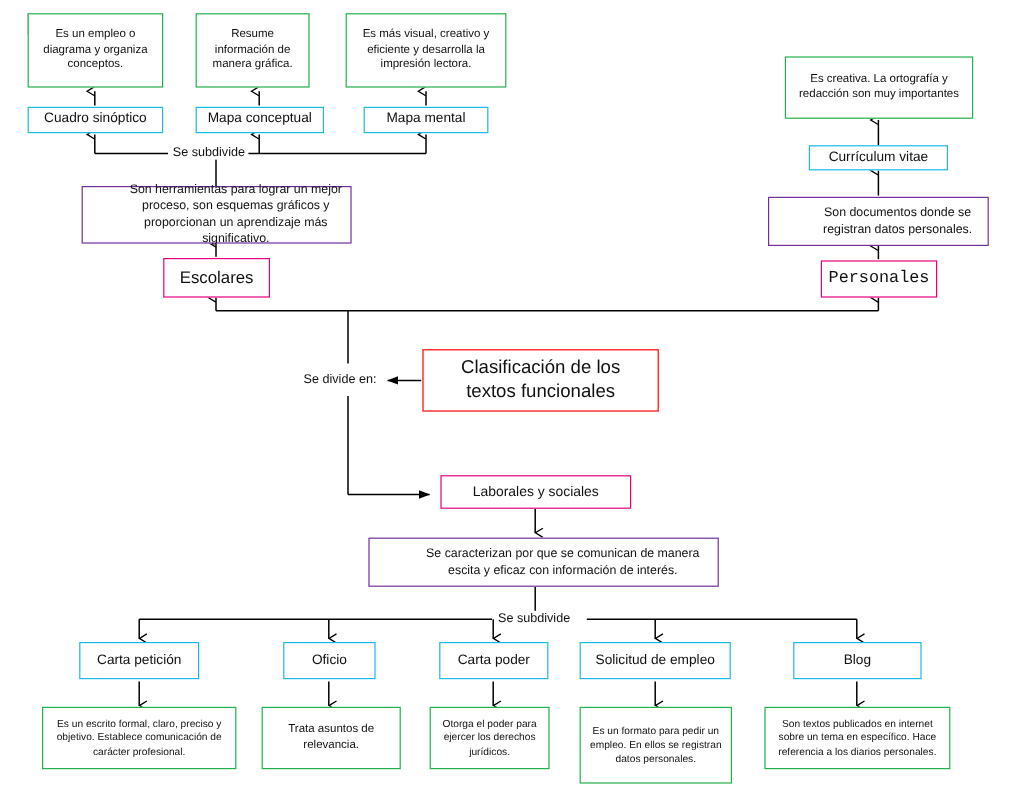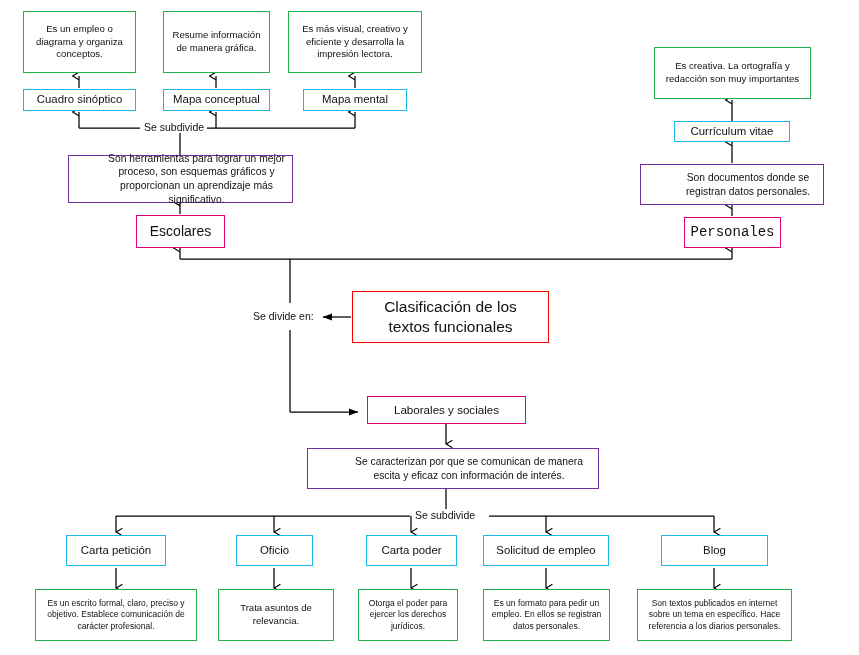--- a/index.html
+++ b/index.html
@@ -102,21 +102,21 @@
       <line x1="714" y1="568" x2="714" y2="588" marker-end="url(#arrDown)"></line>
     </g>
   </svg>
 
   <div class="magenta-nub" style="left:23px;top:11px;height:18px;"></div>
 
   <div class="node c-green t-desc" style="left:23px;top:11px;width:113px;height:62px;">
     <span>Es un empleo o diagrama y organiza conceptos.</span>
   </div>
 
-  <div class="node c-green t-desc" style="left:163px;top:11px;width:107px;height:62px;">
+  <div class="node c-green t-desc" style="left:163px;top:11px;width:95px;height:62px;">
     <span>Resume información de manera gráfica.</span>
   </div>
 
   <div class="node c-green t-desc" style="left:288px;top:11px;width:134px;height:62px;">
     <span>Es más visual, creativo y eficiente y desarrolla la impresión lectora.</span>
   </div>
 
   <div class="node c-cyan t-leaf clip" style="left:23px;top:89px;width:113px;height:22px;">
     <span>Cuadro sinóptico</span>
   </div>
@@ -196,20 +196,20 @@
 
   <div class="node c-green t-small" style="left:35px;top:589px;width:162px;height:52px;">
     <span>Es un escrito formal, claro, preciso y objetivo. Establece comunicación de carácter profesional.</span>
   </div>
   <div class="node c-green t-desc" style="left:218px;top:589px;width:116px;height:52px;">
     <span>Trata asuntos de relevancia.</span>
   </div>
   <div class="node c-green t-small" style="left:358px;top:589px;width:100px;height:52px;">
     <span>Otorga el poder para ejercer los derechos jurídicos.</span>
   </div>
-  <div class="node c-green t-small" style="left:483px;top:589px;width:127px;height:52px;">
+  <div class="node c-green t-small" style="left:483px;top:589px;width:127px;height:64px;">
     <span>Es un formato para pedir un empleo. En ellos se registran datos personales.</span>
   </div>
   <div class="node c-green t-small" style="left:637px;top:589px;width:155px;height:52px;">
     <span>Son textos publicados en internet sobre un tema en específico. Hace referencia a los diarios personales.</span>
   </div>
 
 </div>
 
 </body></html>

